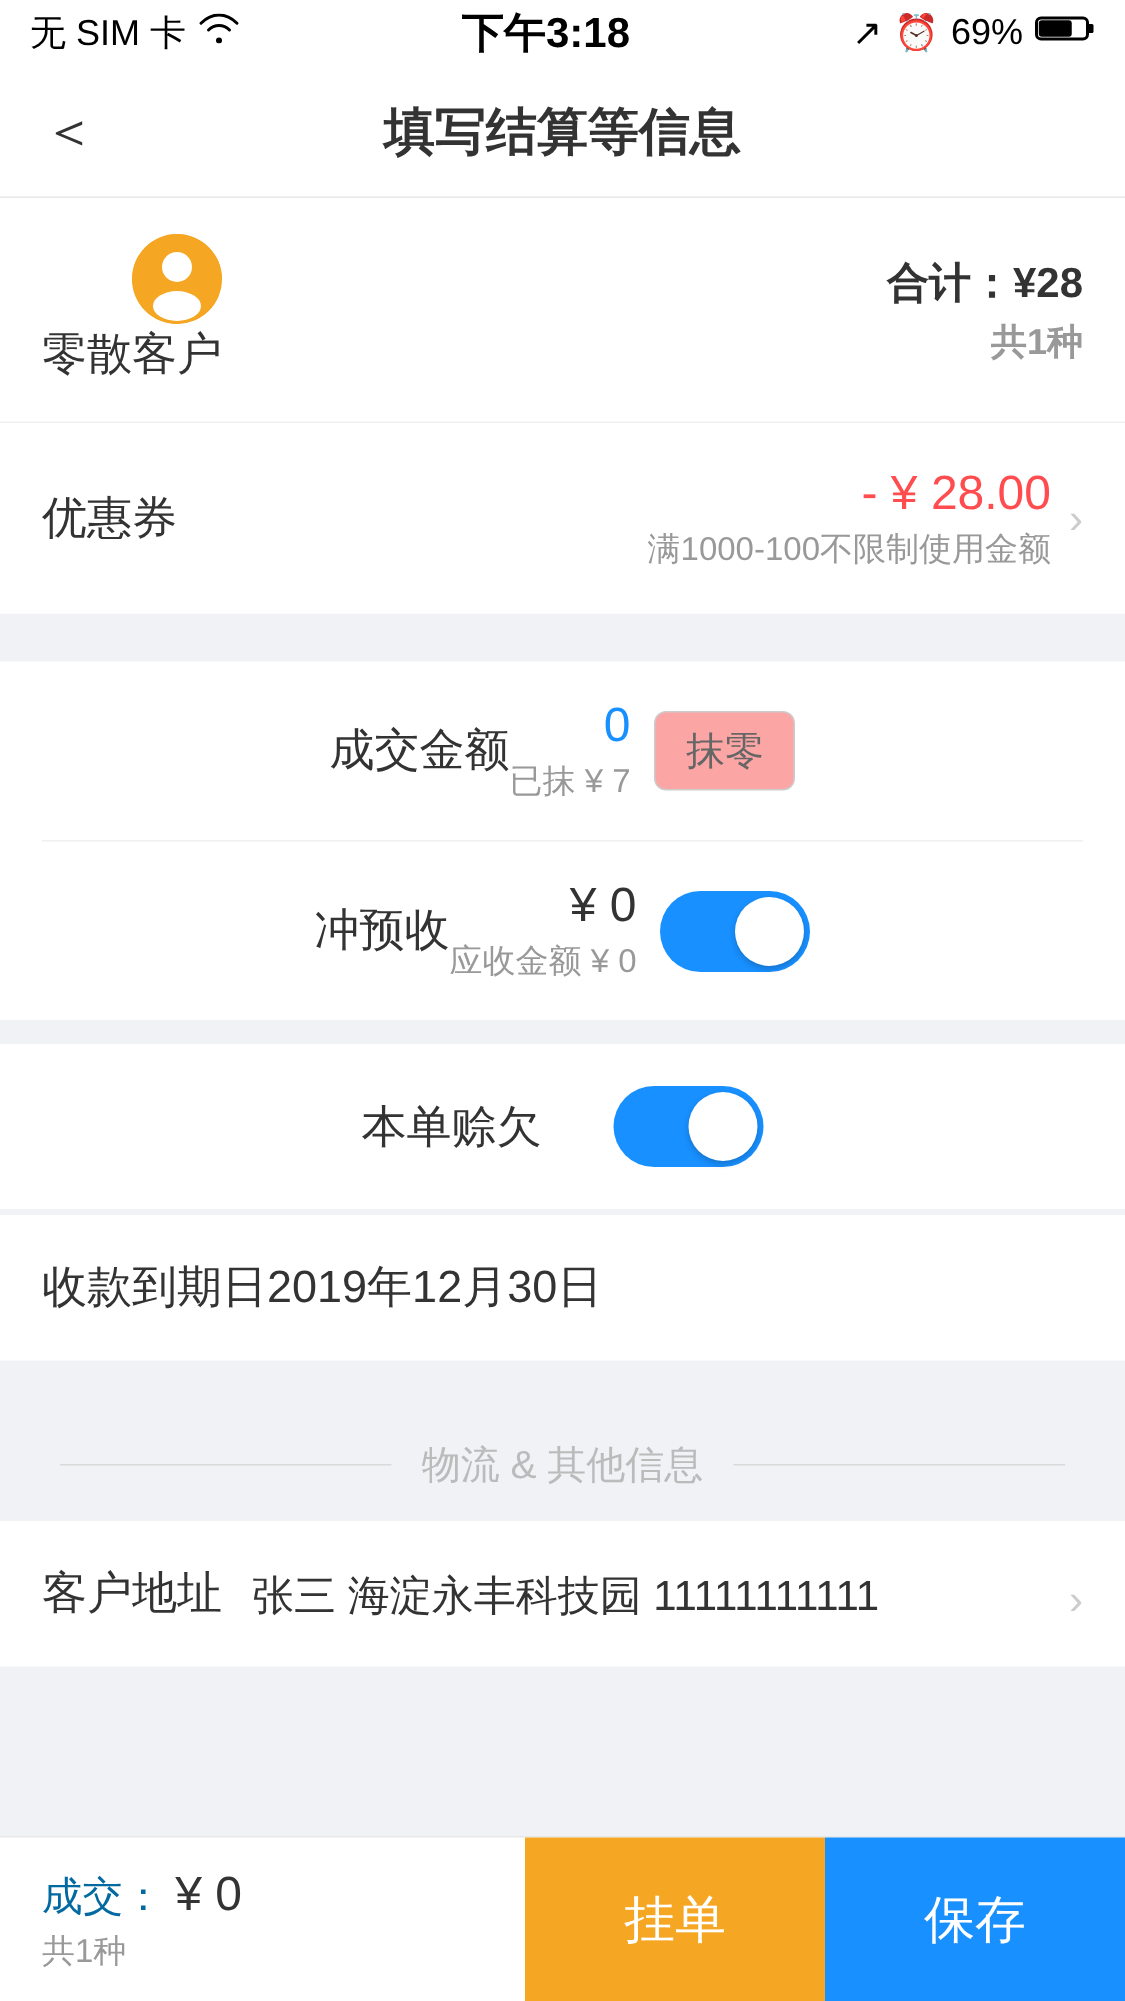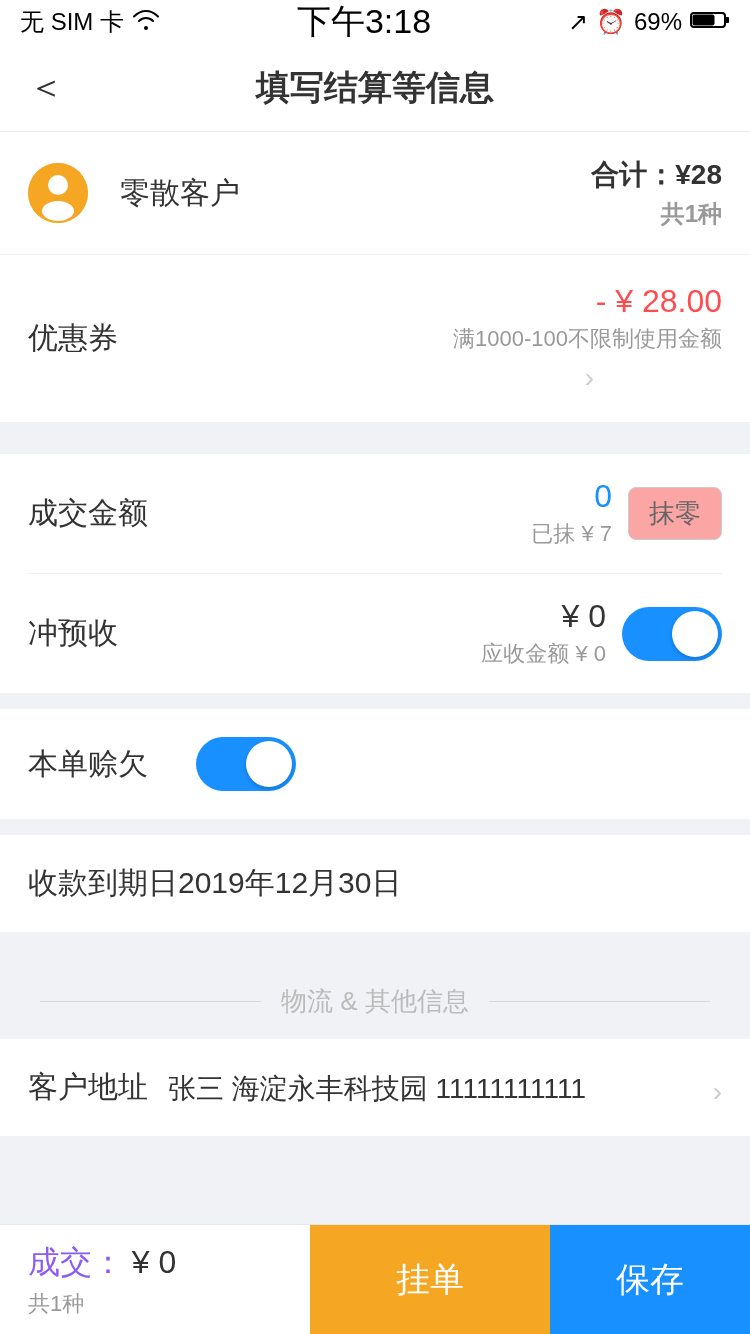--- a/index.html
+++ b/index.html
@@ -19,21 +19,21 @@
       height: 44px;
       background: #fff;
       display: flex;
       align-items: center;
       justify-content: space-between;
       padding: 0 20px;
       font-size: 24px;
       color: #000;
     }
     .status-left { display: flex; align-items: center; gap: 8px; }
-    .status-center { font-size: 34px; font-weight: 400; }
+    .status-center { font-size: 28px; font-weight: 700; }
     .status-right { display: flex; align-items: center; gap: 8px; font-size: 24px; }
 
     
     .nav-bar {
       height: 88px;
       background: #fff;
       display: flex;
       align-items: center;
       justify-content: center;
       position: relative;
@@ -66,22 +66,23 @@
     
     .customer-row {
       background: #fff;
       padding: 24px 28px;
       display: flex;
       align-items: center;
       justify-content: space-between;
     }
     .customer-left {
       display: flex;
-      align-items: center;
-      gap: 32px;
+      align-items: flex-end;
+      gap: 0;
+      flex-direction: column;
     }
     .avatar {
       width: 60px;
       height: 60px;
       border-radius: 50%;
       background: #f5a623;
       display: flex;
       align-items: center;
       justify-content: center;
       overflow: hidden;
@@ -115,21 +116,20 @@
       border-top: 1px solid #f0f0f0;
     }
     .coupon-label {
       font-size: 30px;
       color: #333;
     }
     .coupon-right {
       display: flex;
       align-items: center;
       gap: 8px;
-      flex-direction: column;
     }
     .coupon-value-col {
       text-align: right;
     }
     .coupon-amount {
       font-size: 32px;
       color: #ff4d4f;
       font-weight: 500;
     }
     .coupon-desc {
@@ -151,21 +151,21 @@
 
     
     .transaction-section {
       background: #fff;
       padding: 0 28px;
     }
     .transaction-row {
       padding: 24px 0;
       display: flex;
       align-items: center;
-      justify-content: space-between;
+      justify-content: center;
       border-bottom: 1px solid #f0f0f0;
     }
     .transaction-row:last-child {
       border-bottom: none;
     }
     .row-label {
       font-size: 30px;
       color: #333;
     }
     .row-right {
@@ -223,22 +223,22 @@
       right: 4px;
       box-shadow: 0 2px 4px rgba(0,0,0,0.2);
     }
 
     
     .debt-section {
       background: #fff;
       padding: 28px;
       display: flex;
       align-items: center;
-      justify-content: flex-start;
-      margin-bottom: 16px;
+      justify-content: center;
+      margin-bottom: 4px;
       gap: 48px;
     }
     .debt-label {
       font-size: 30px;
       color: #333;
     }
 
     
     .due-date-section {
       background: #fff;
@@ -309,39 +309,39 @@
       background: #fff;
       display: flex;
       align-items: center;
       border-top: 1px solid #e8e8e8;
     }
     .bottom-info {
       flex: 1;
       padding-left: 28px;
     }
     .bottom-deal-label {
-      font-size: 32px;
-      color: #8b5cf6;
+      font-size: 27px;
+      color: #0369a1;
     }
     .bottom-deal-amount {
       font-size: 32px;
       color: #333;
       font-weight: 500;
     }
     .bottom-deal-count {
       font-size: 22px;
       color: #999;
       margin-top: 4px;
     }
     .bottom-buttons {
       display: flex;
       height: 100%;
     }
     .btn-hang {
-      width: 240px;
+      width: 200px;
       background: #f5a623;
       color: #fff;
       font-size: 34px;
       display: flex;
       align-items: center;
       justify-content: center;
       cursor: pointer;
     }
     .btn-save {
       width: 200px;

